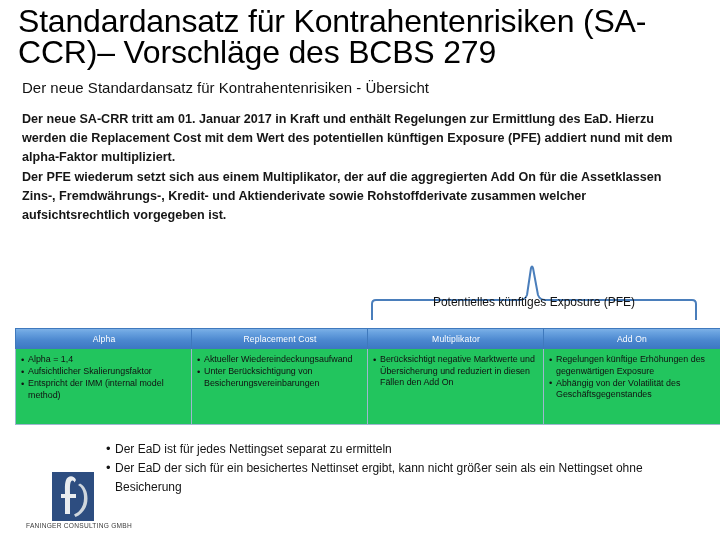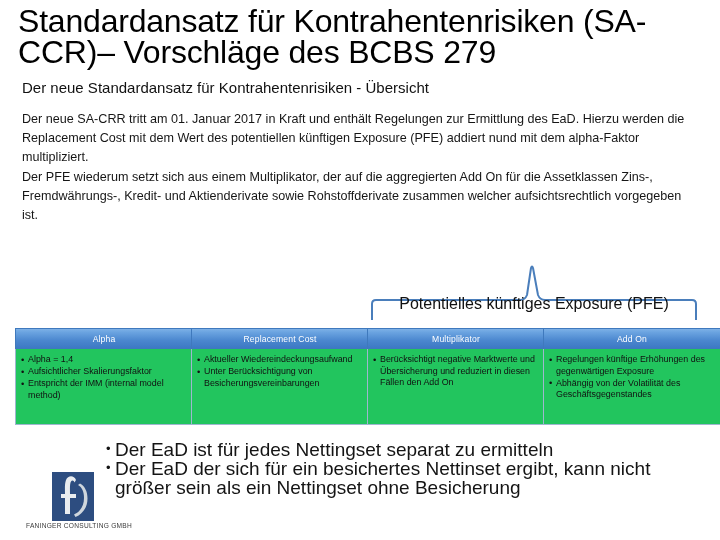--- a/index.html
+++ b/index.html
@@ -53,20 +53,21 @@
     position: absolute;
     left: 22px;
     top: 110px;
     width: 672px;
     font-size: 12.6px;
     line-height: 19.2px;
     color: #161616;
   }
   .body-text p {
     margin: 0;
+    font-weight: bold;
   }
 
   
   .formula {
     position: absolute;
     left: 245px;
     top: 251px;
     width: 230px;
     text-align: center;
     font-size: 14px;
@@ -88,21 +89,21 @@
     left: 0;
     top: 0;
     display: block;
   }
   .callout .callout-label {
     position: absolute;
     left: 0;
     top: 33px;
     width: 332px;
     text-align: center;
-    font-size: 16px;
+    font-size: 12px;
     color: #111111;
   }
 
   
   .box {
     position: absolute;
     width: 178px;
   }
   .box .box-header {
     height: 21px;
@@ -157,21 +158,21 @@
     width: 590px;
   }
   .bottom-notes ul {
     margin: 0;
     padding: 0;
     list-style: none;
   }
   .bottom-notes li {
     position: relative;
     padding-left: 9px;
-    font-size: 19px;
+    font-size: 12px;
     line-height: 19px;
     color: #141414;
   }
   .bottom-notes li::before {
     content: "\2022";
     position: absolute;
     left: 0;
     top: -1px;
     font-size: 13px;
   }

